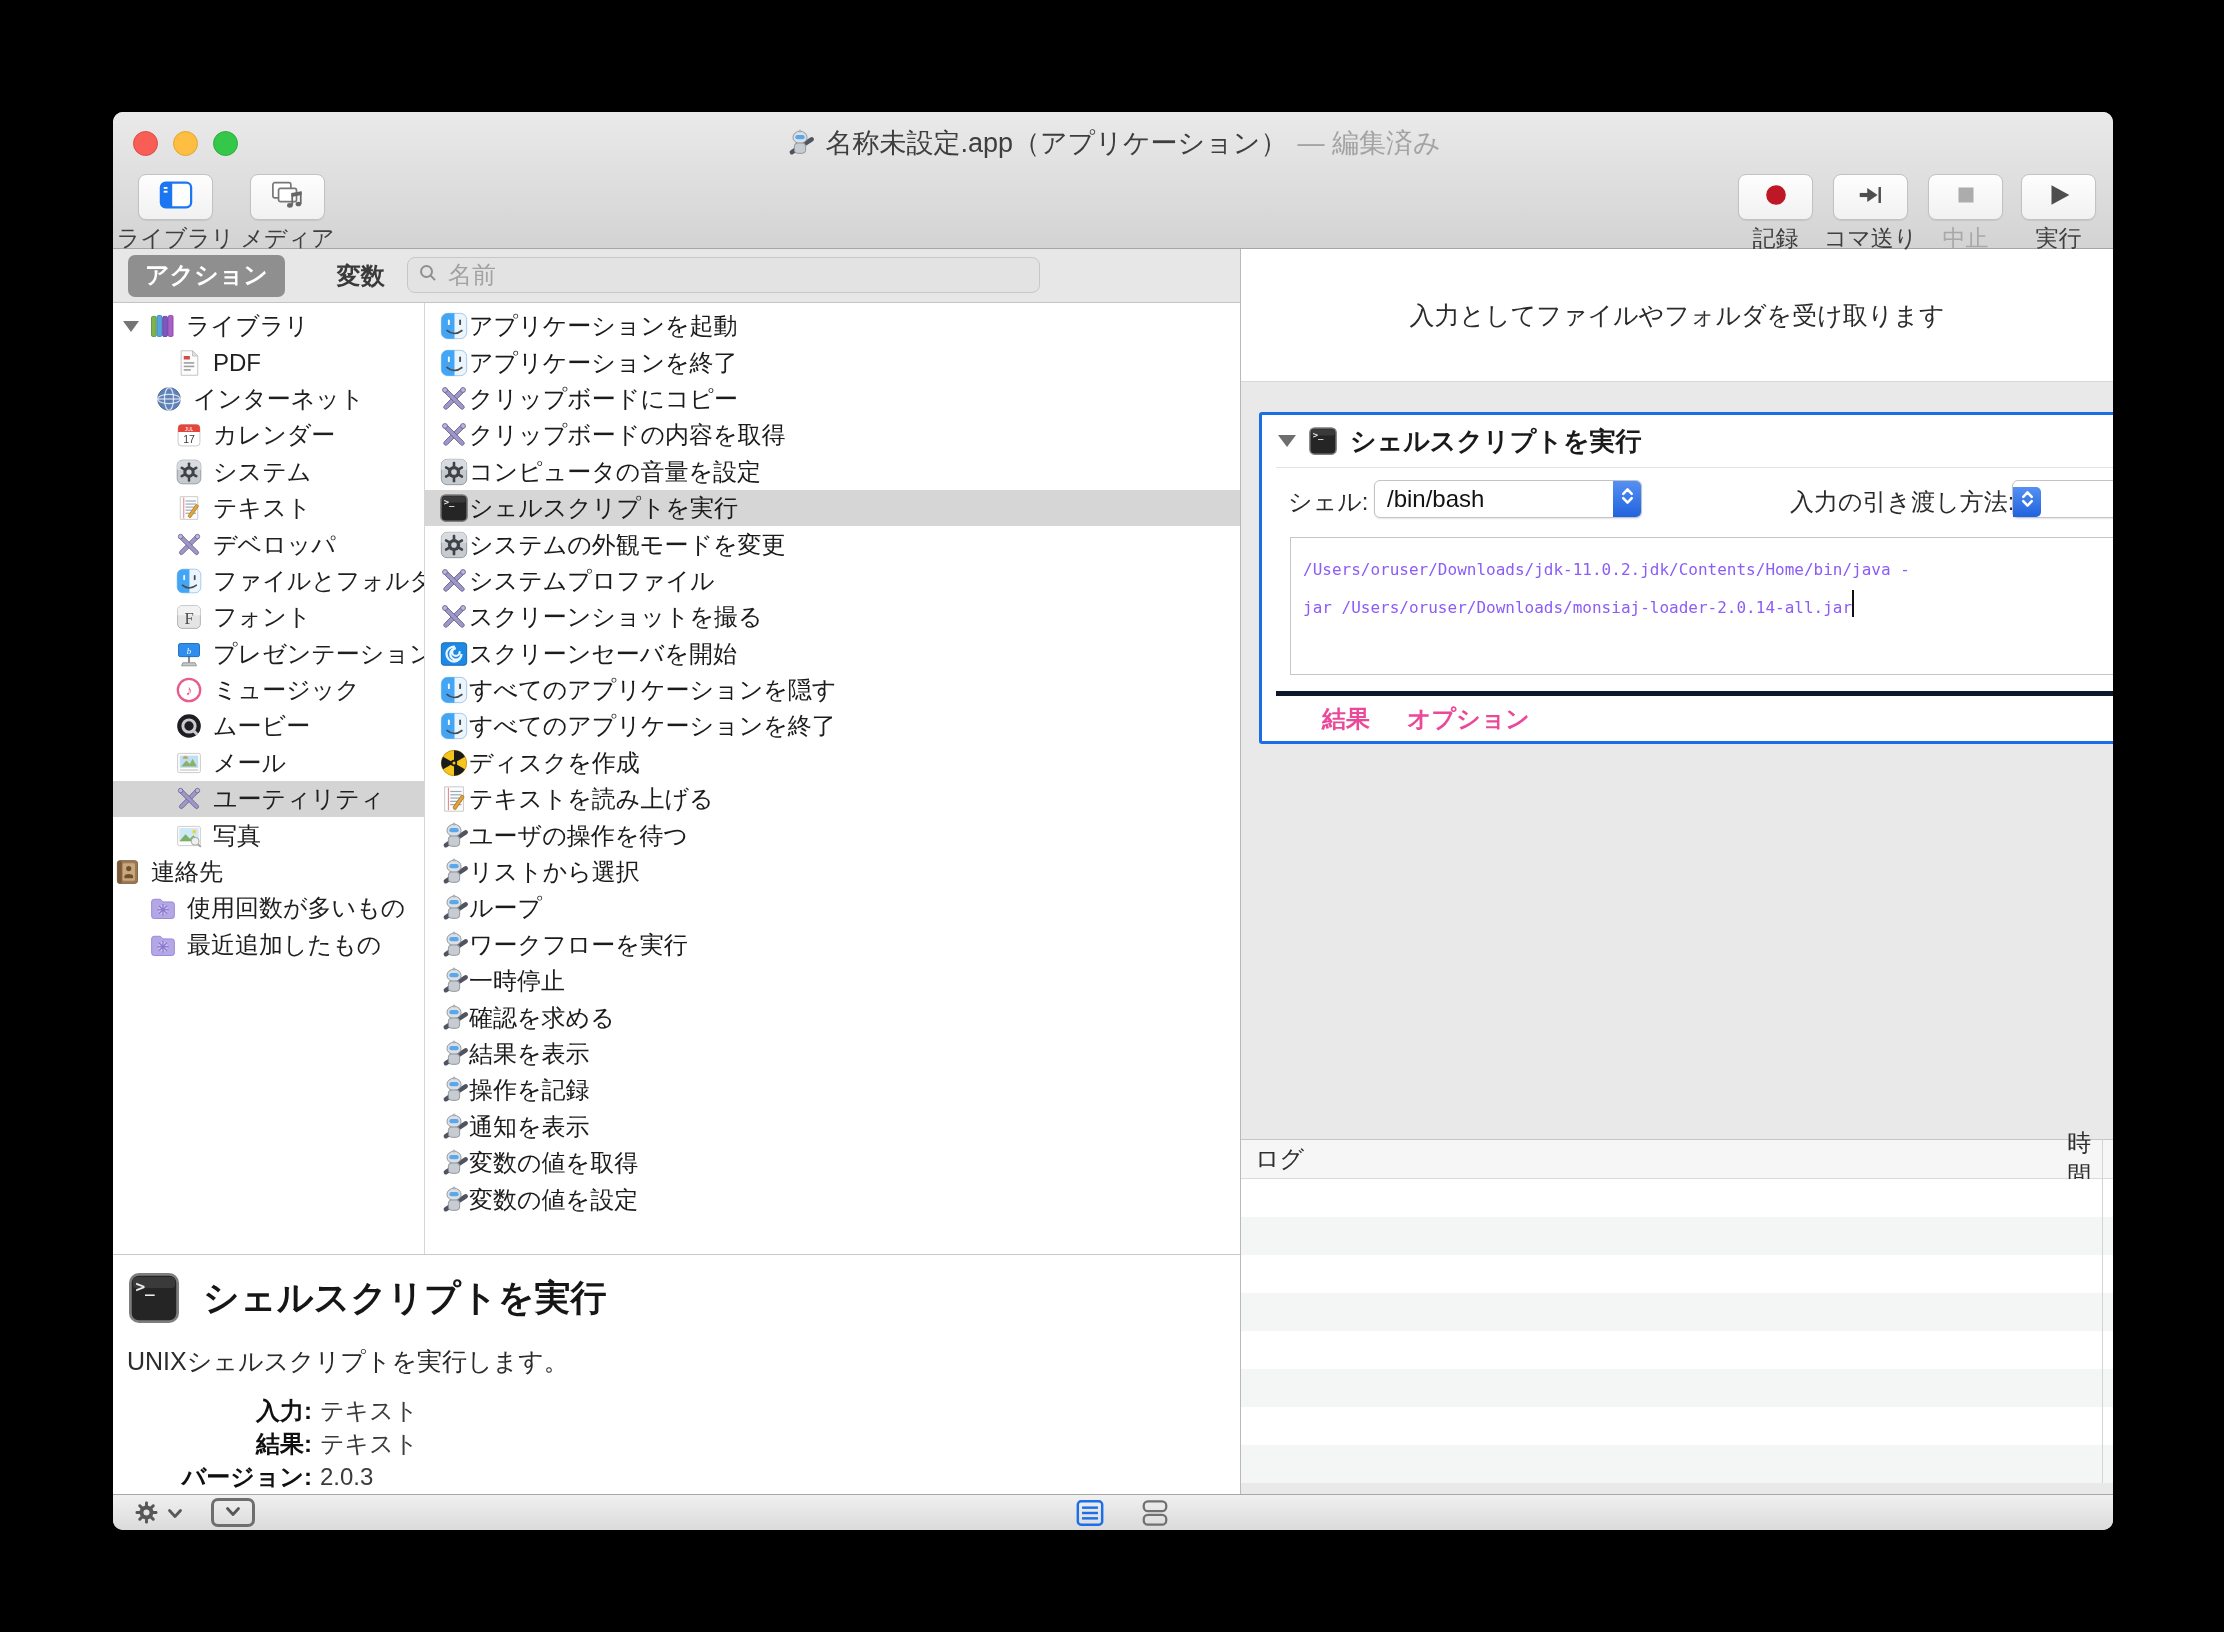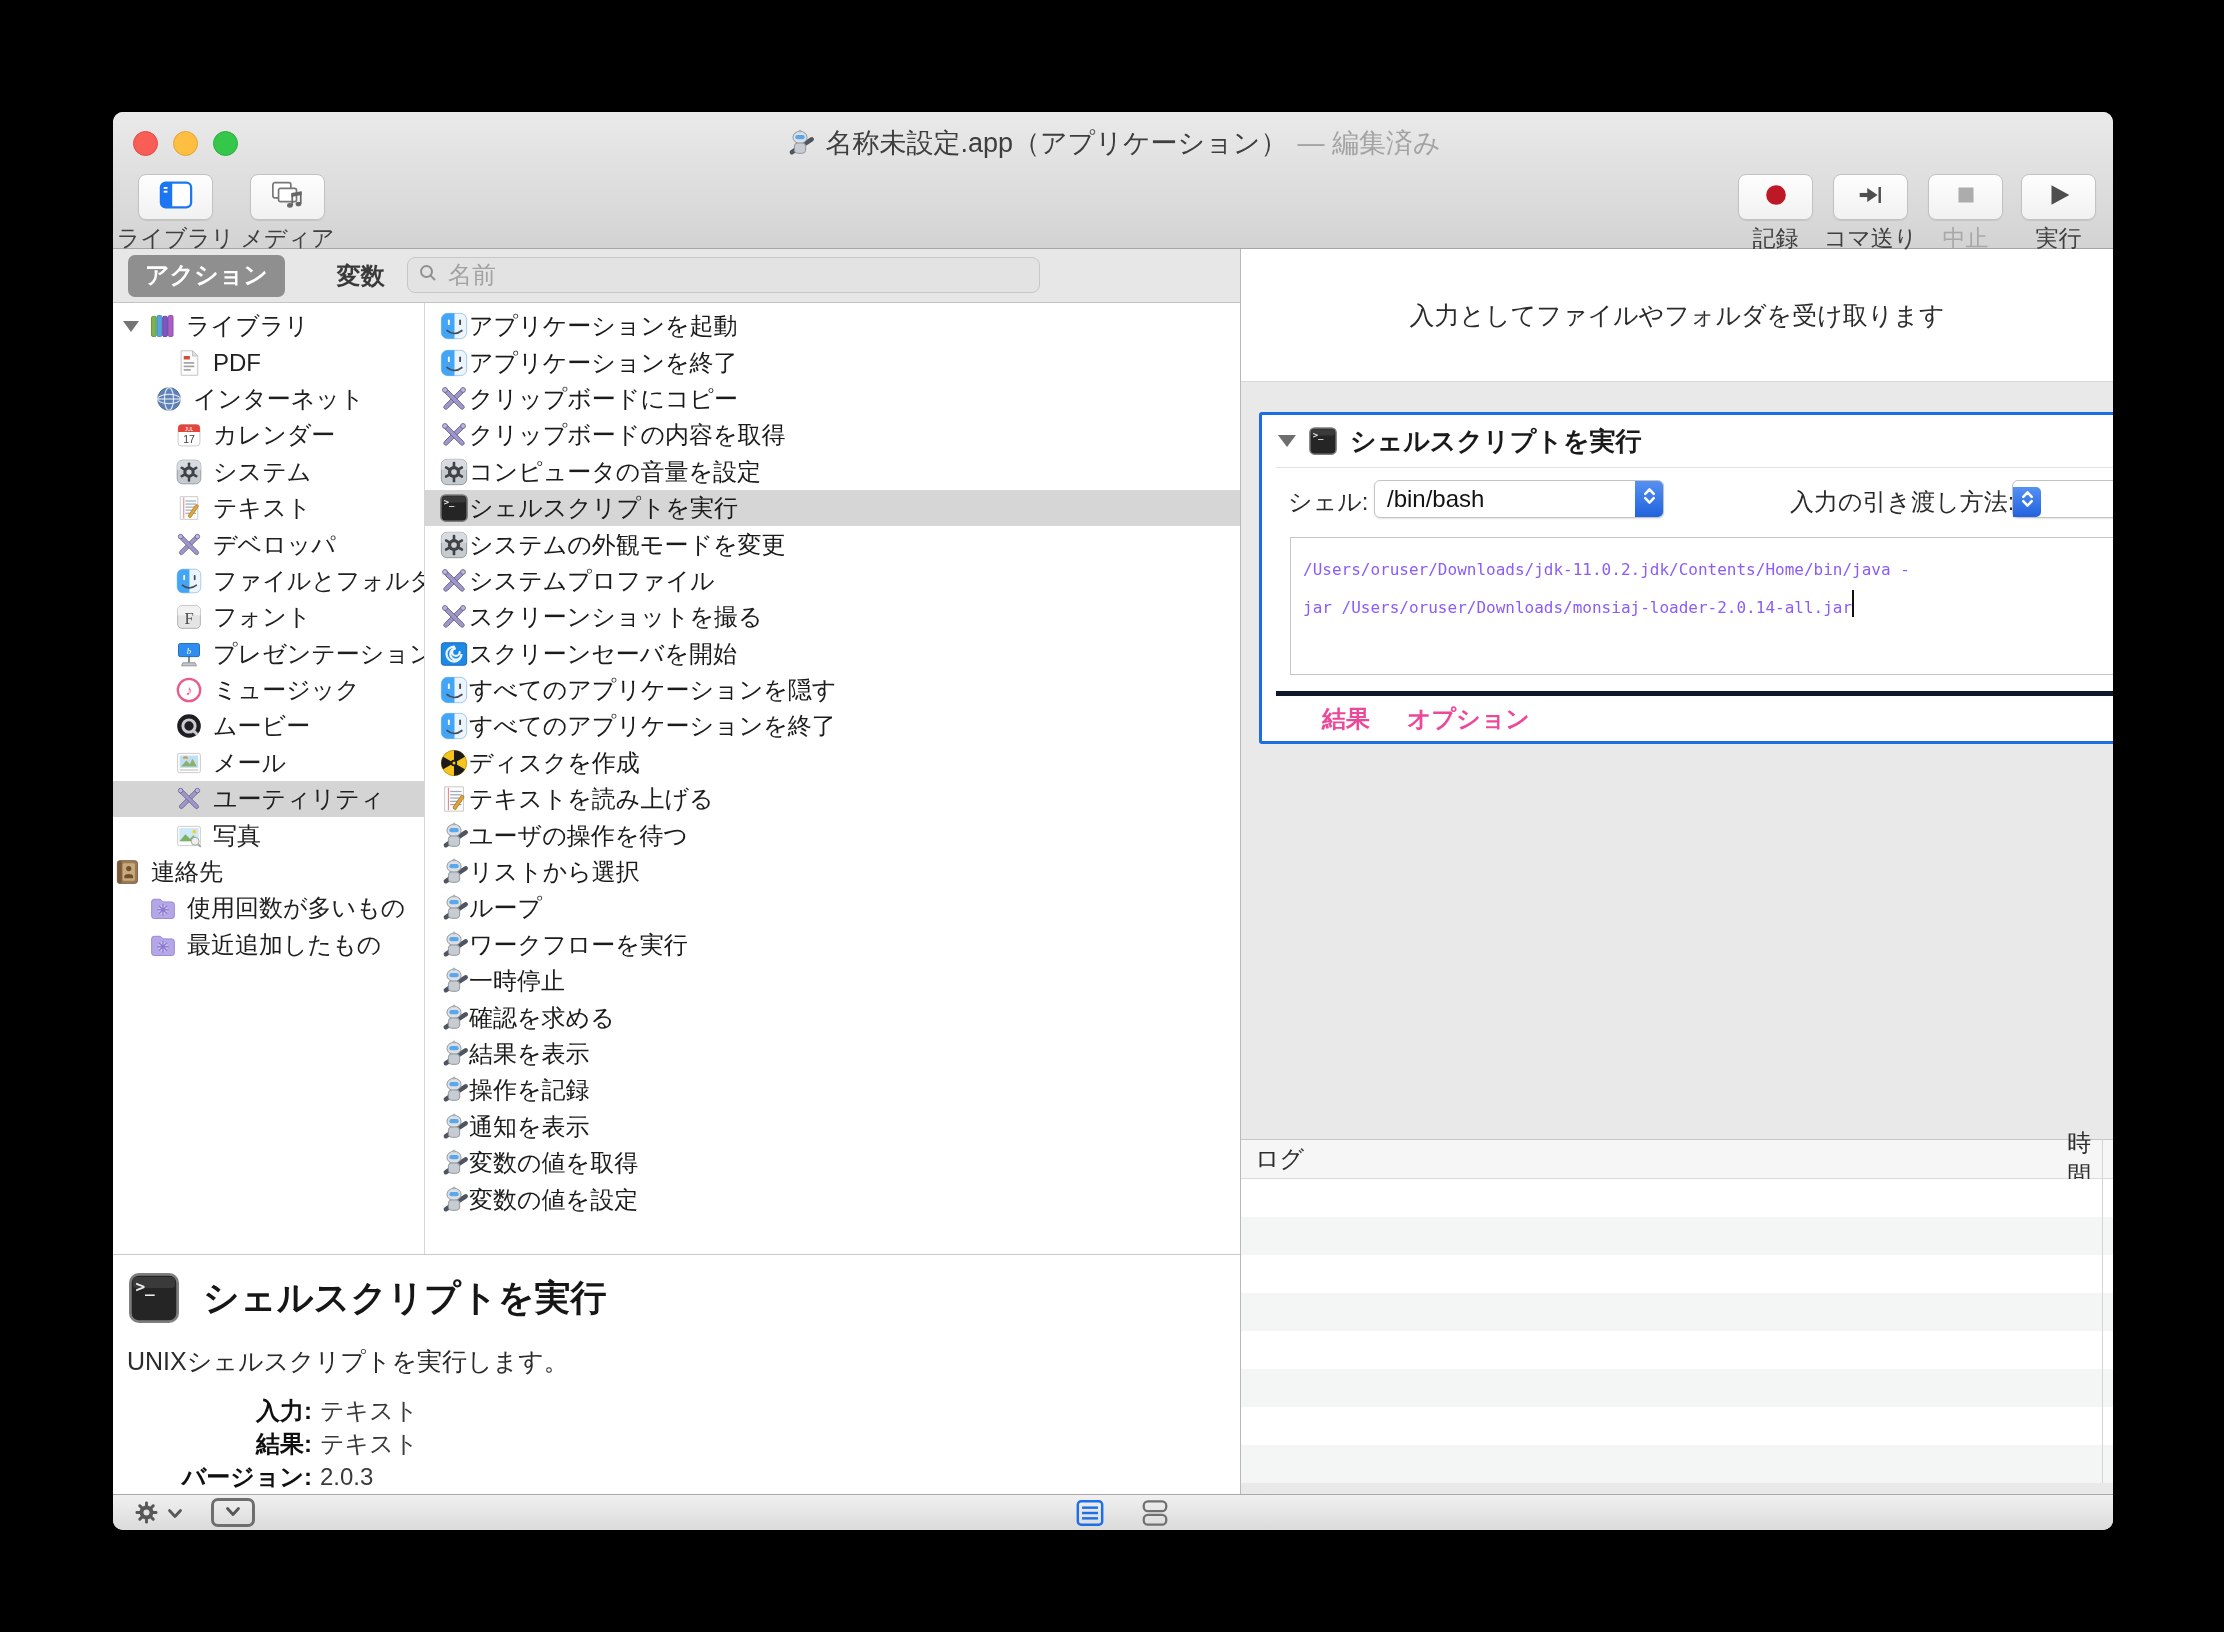--- a/index.html
+++ b/index.html
@@ -67,21 +67,21 @@
   .ab-header{height:52px;display:flex;align-items:center;padding:0 16px;gap:12px;}
   .ab-disc{width:0;height:0;border-left:9px solid transparent;border-right:9px solid transparent;border-top:12px solid #6E6E6E;flex:none;}
   .ab-icon{width:30px;height:30px;flex:none;}
   .ab-icon svg{width:100%;height:100%;}
   .ab-title{font-size:26px;font-weight:bold;color:#1A1A1A;}
   .ab-close{margin-left:auto;font-size:30px;color:#959595;line-height:1;}
   .ab-controls{border-top:1px solid #E3E3E3;margin:0 14px;height:64px;position:relative;font-size:24px;color:#2A2A2A;}
   .ab-controls .lbl-shell{position:absolute;left:12px;top:18px;}
   .ab-controls .lbl-pass{position:absolute;left:514px;top:18px;}
   .popup{position:absolute;top:12px;height:38px;background:#fff;border:1px solid #C3C3C3;border-radius:6px;display:flex;align-items:center;box-shadow:0 1px 2px rgba(0,0,0,.10);box-sizing:border-box;}
-  .popup-shell{left:98px;width:290px;}
+  .popup-shell{left:98px;width:268px;}
   .popup-pass{left:736px;width:210px;flex-direction:column;}
   .popup-value{flex:1;padding-left:12px;font-size:24px;color:#121212;white-space:nowrap;overflow:hidden;}
   .popup-step{width:28px;align-self:stretch;background:linear-gradient(#559­0F2,#2163DE);background:linear-gradient(#5590F2,#2163DE);border-radius:0 5px 5px 0;display:flex;align-items:center;justify-content:center;flex:none;}
   .popup-step svg{width:17px;height:24px;}
   .ab-script{position:absolute;left:28px;right:28px;top:122px;height:138px;border:1px solid #C6C6C6;background:#fff;padding:13px 12px;font-family:"DejaVu Sans Mono",monospace;font-size:16px;line-height:38px;color:#8b5cf6;box-sizing:border-box;overflow:hidden;}
   .caret{display:inline-block;width:2px;height:27px;background:#111;vertical-align:-4px;}
   .ab-footer{position:absolute;left:14px;right:14px;bottom:0;height:50px;border-top:5px solid #0f172a;display:flex;align-items:center;gap:37px;padding-left:46px;font-size:24px;font-weight:bold;color:#ec4899;box-sizing:border-box;}
 
   .log{height:344px;flex:none;position:relative;display:flex;flex-direction:column;}
   .log::after{content:"";position:absolute;left:861px;top:0;bottom:0;width:1px;background:#D4D4D4;}

